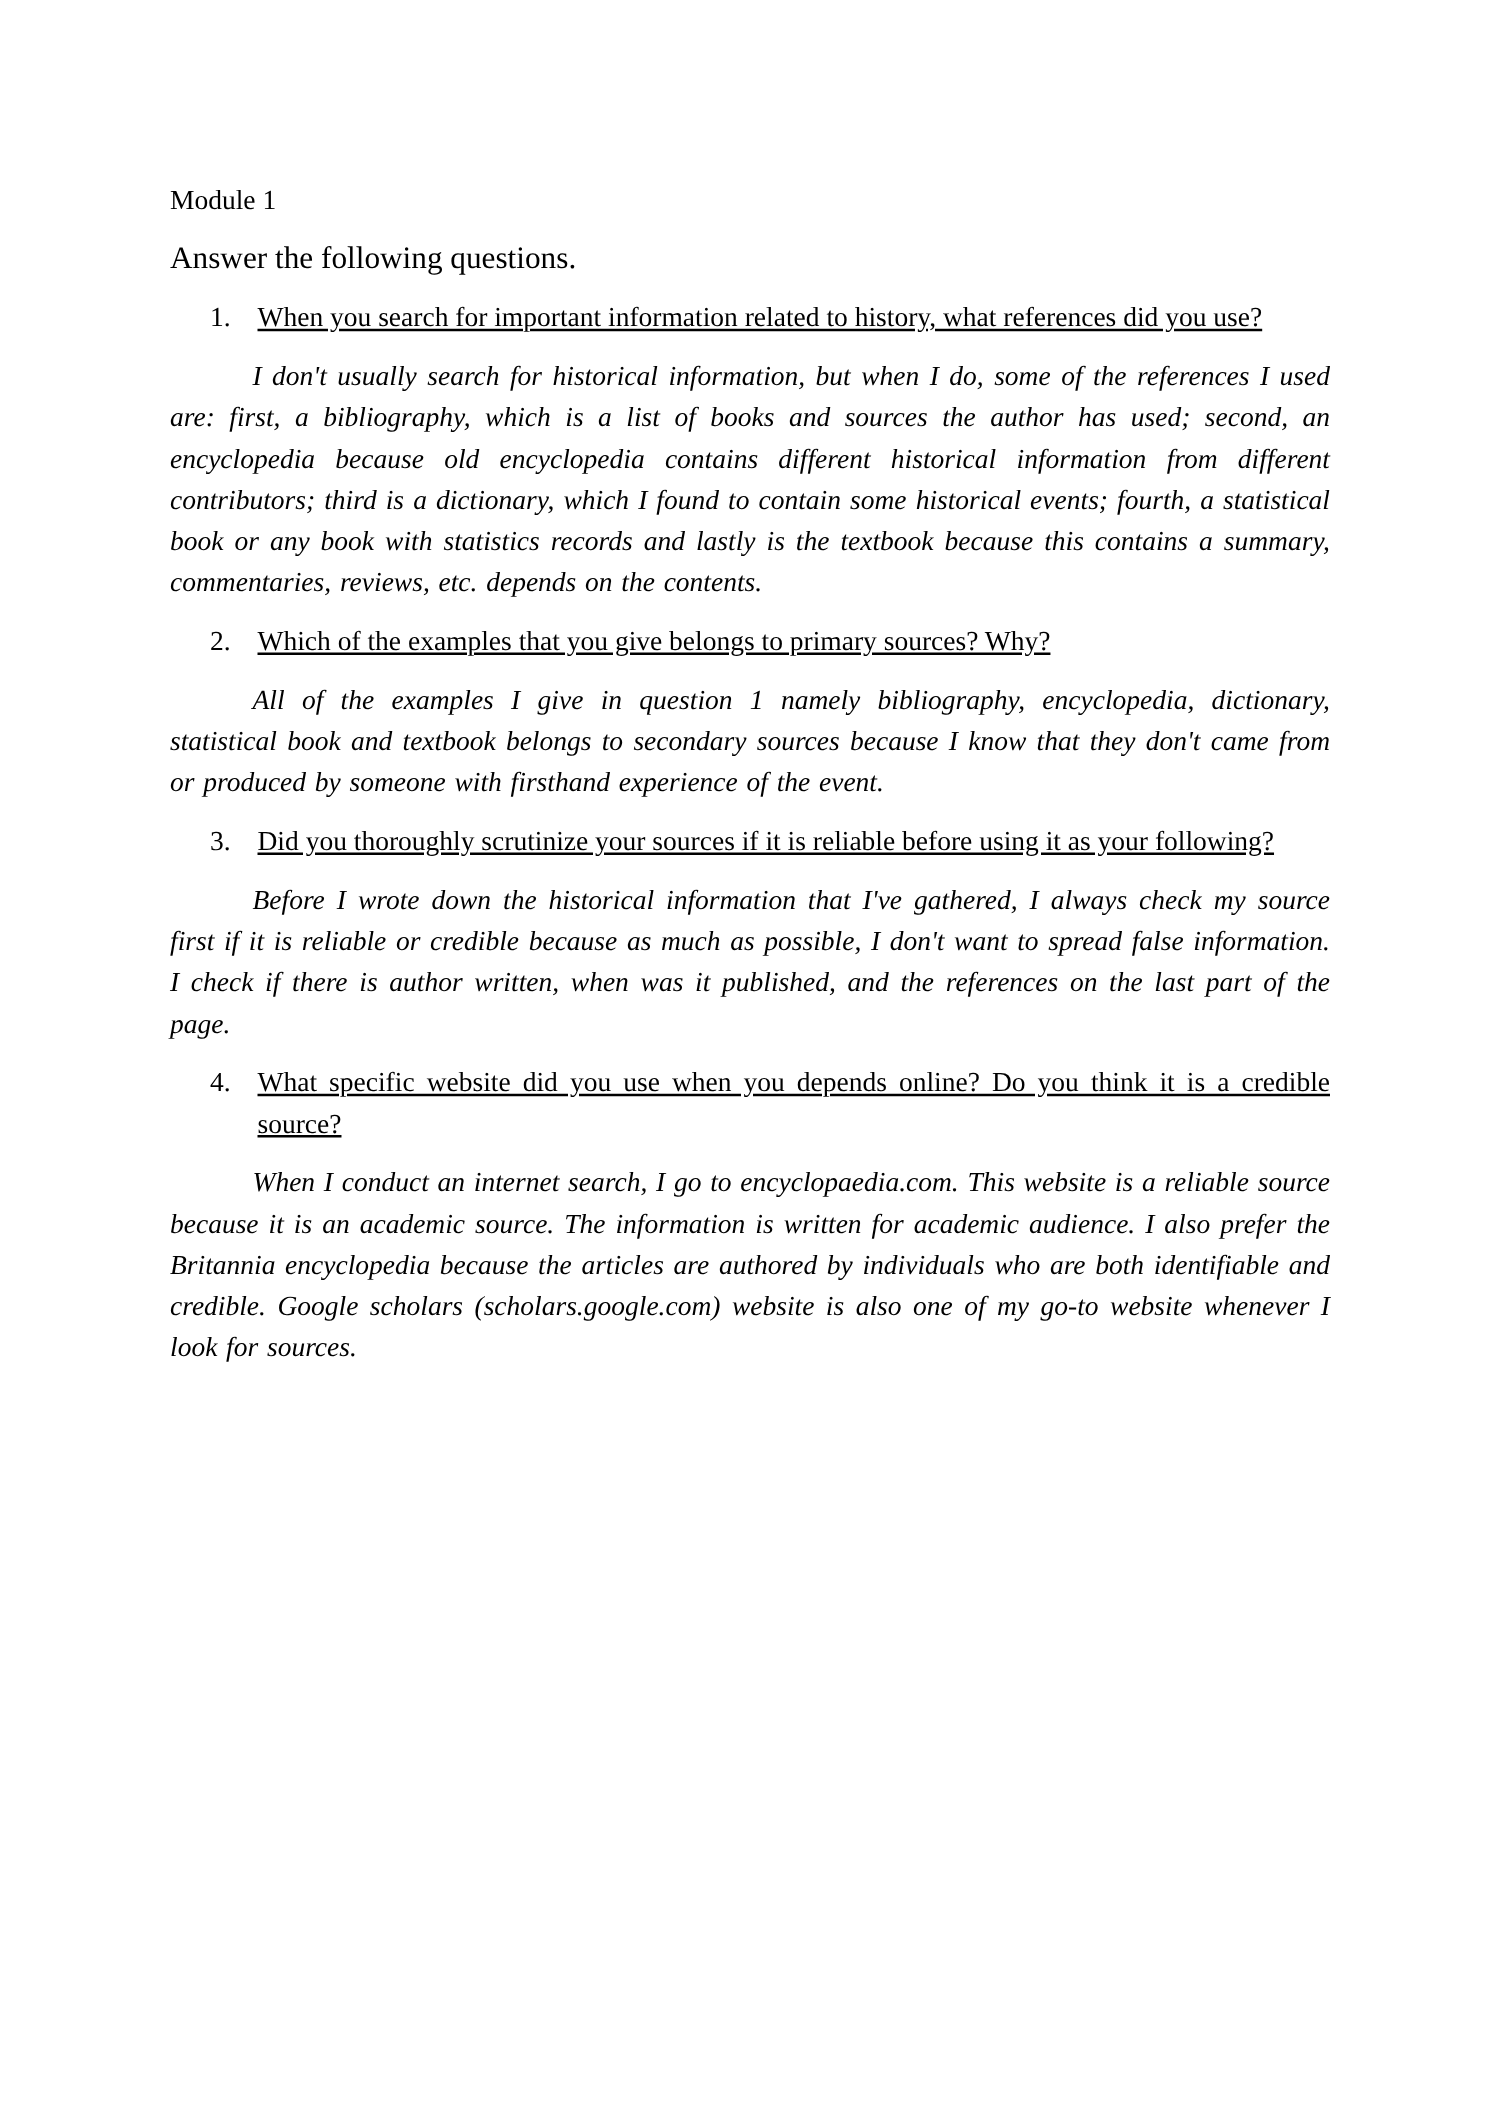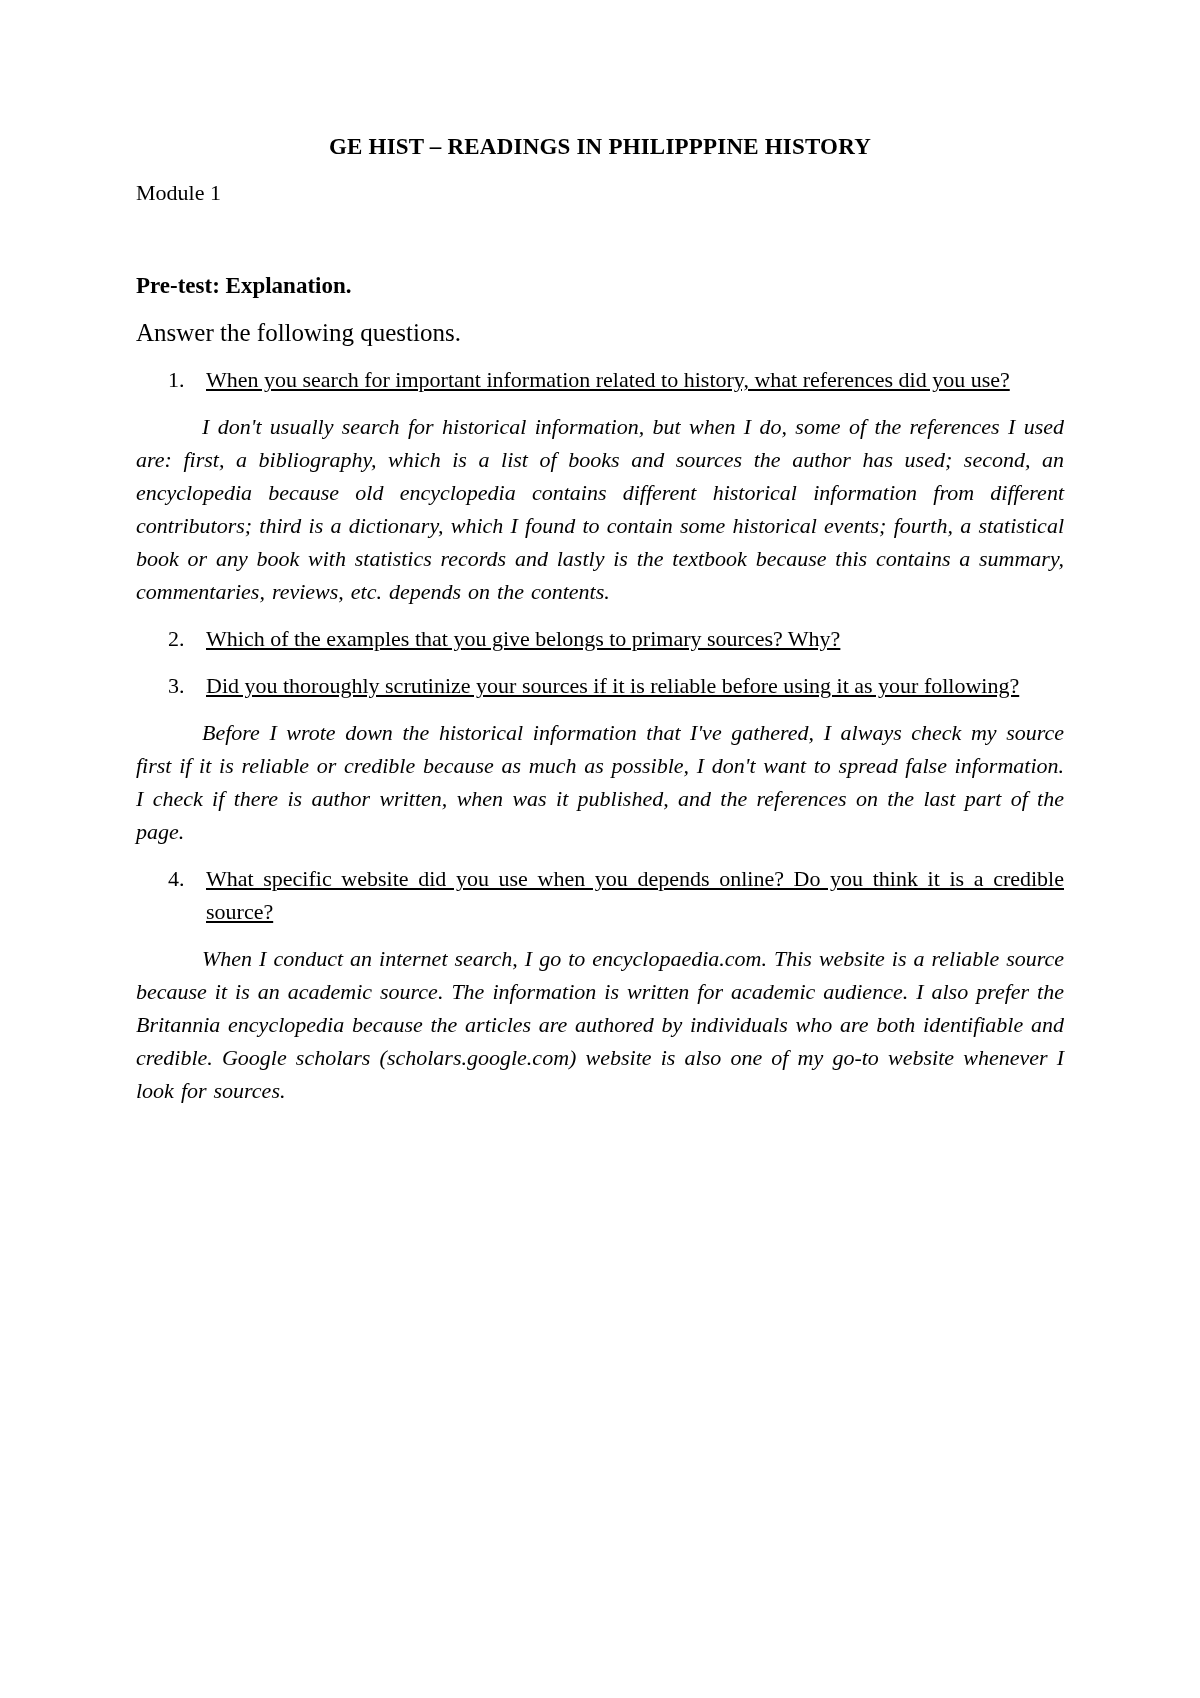--- a/index.html
+++ b/index.html
@@ -62,41 +62,40 @@
     margin-top: 14px;
     word-spacing: 1.5px;
     font-style: italic;
   }
 </style>
 </head>
 <body>
 
 <div class="page">
 
-  <div class="doc-title">GE HIST – READINGS IN PHILIPPPINE HISTORY</div>
 
   <div class="doc-subtitle">Module 1</div>
 
-  <div class="section-heading">Pre-test: Explanation.</div>
 
   <div class="instruction">Answer the following questions.</div>
 
   <div class="qa-item">
     <div class="question-row">
       <span class="qa-number">1.</span>
       <span class="question-text">When you search for important information related to history, what references did you use?</span>
     </div>
     <p class="answer-paragraph">I don't usually search for historical information, but when I do, some of the references I used are: first, a bibliography, which is a list of books and sources the author has used; second, an encyclopedia because old encyclopedia contains different historical information from different contributors; third is a dictionary, which I found to contain some historical events; fourth, a statistical book or any book with statistics records and lastly is the textbook because this contains a summary, commentaries, reviews, etc. depends on the contents.</p>
   </div>
 
   <div class="qa-item">
     <div class="question-row">
       <span class="qa-number">2.</span>
       <span class="question-text">Which of the examples that you give belongs to primary sources? Why?</span>
     </div>
+    <p class="answer-paragraph">All of the examples I give in question 1 namely bibliography, encyclopedia, dictionary, statistical book and textbook belongs to secondary sources because I know that they don't came from or produced by someone with firsthand experience of the event.</p>
   </div>
 
   <div class="qa-item">
     <div class="question-row">
       <span class="qa-number">3.</span>
       <span class="question-text">Did you thoroughly scrutinize your sources if it is reliable before using it as your following?</span>
     </div>
     <p class="answer-paragraph">Before I wrote down the historical information that I've gathered, I always check my source first if it is reliable or credible because as much as possible, I don't want to spread false information. I check if there is author written, when was it published, and the references on the last part of the page.</p>
   </div>
 

